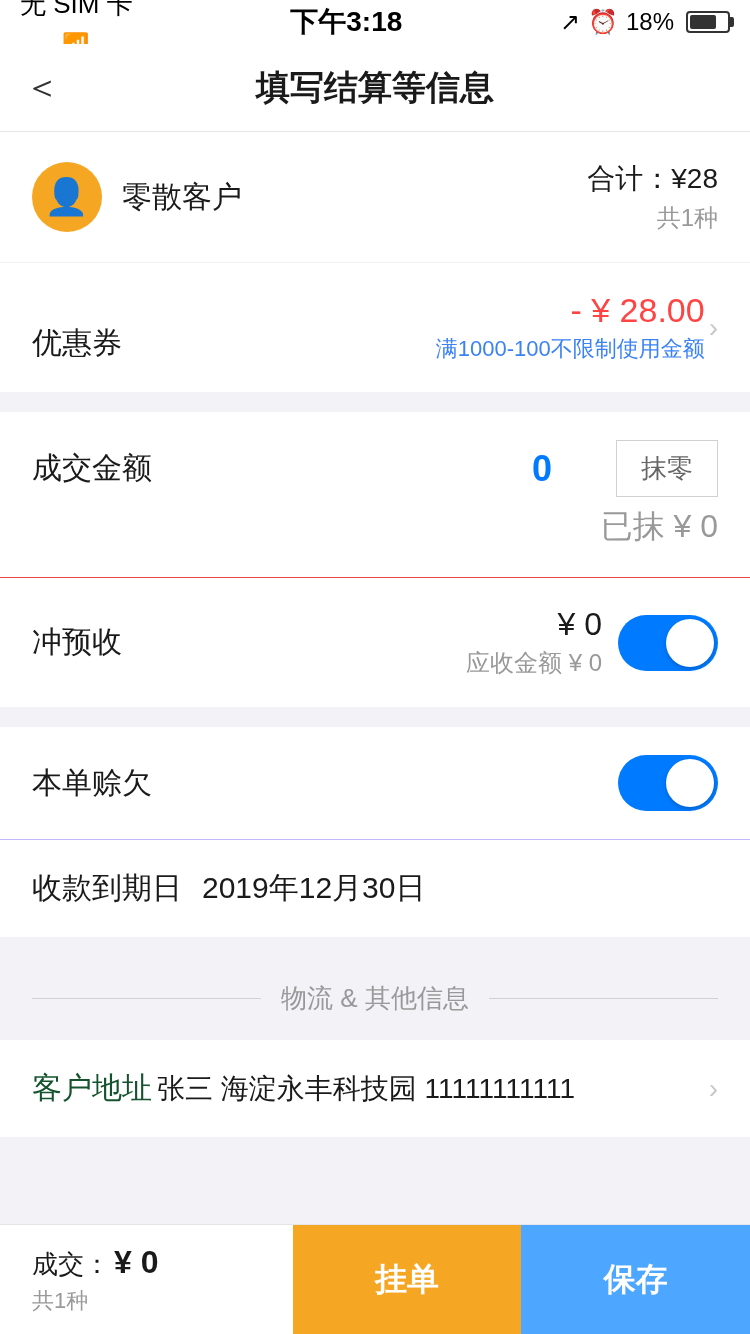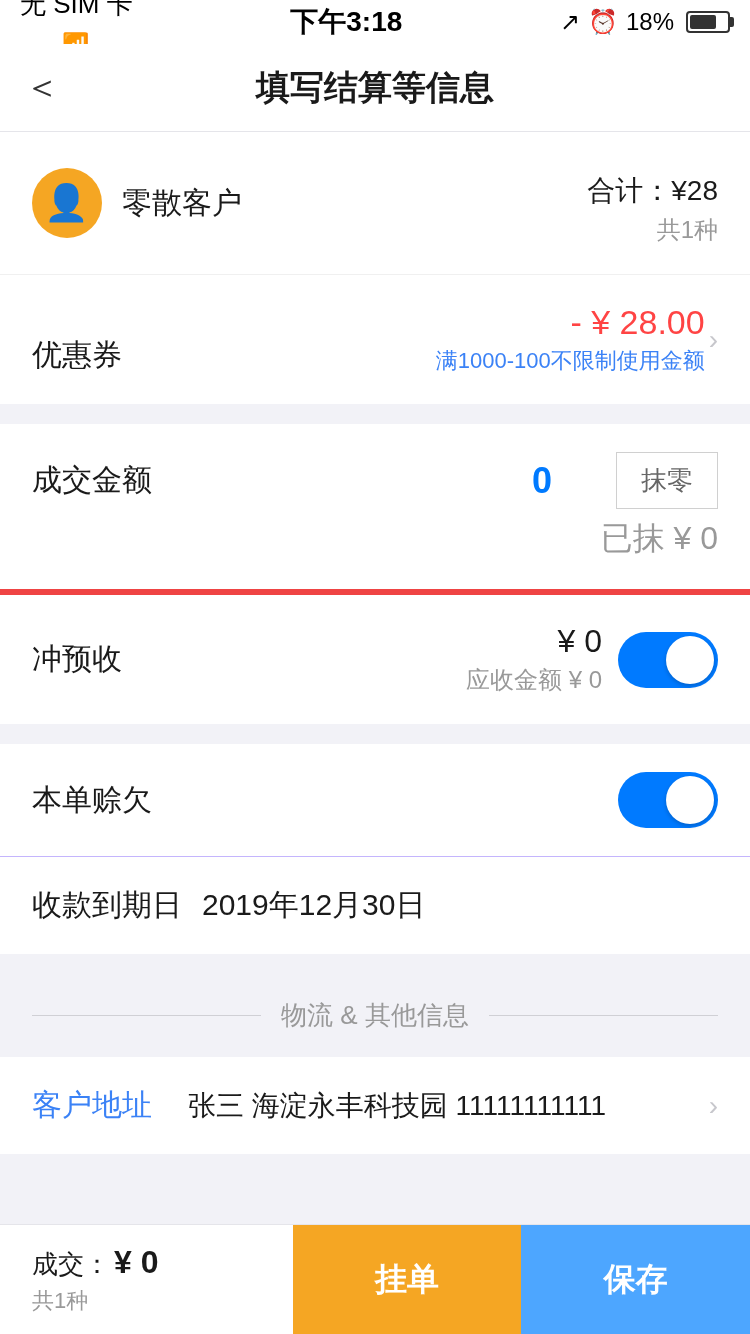--- a/index.html
+++ b/index.html
@@ -95,21 +95,21 @@
     }
     .customer-left { display: flex; align-items: center; gap: 20px; }
     .avatar {
       width: 70px; height: 70px;
       background: #f5a623;
       border-radius: 50%;
       display: flex; align-items: center; justify-content: center;
       font-size: 36px;
     }
     .customer-name { font-size: 30px; color: #1a1a1a; font-weight: 500; }
-    .customer-right { text-align: right; margin-top: 12px; }
+    .customer-right { text-align: right; }
     .total-amount { font-size: 28px; color: #1a1a1a; }
     .item-count { font-size: 24px; color: #999; margin-top: 4px; }
 
     
     .row-item {
       background: #fff;
       padding: 28px 32px;
       display: flex;
       align-items: flex-end;
       justify-content: space-between;
@@ -150,21 +150,21 @@
       margin-left: 44px;
     }
 
     
     .prereceipt-row {
       background: #fff;
       padding: 28px 32px;
       display: flex;
       align-items: center;
       justify-content: space-between;
-      border-top: 6px solid #ef4444;
+      border-top: 1px solid #ef4444;
     }
     .prereceipt-label { font-size: 30px; color: #1a1a1a; }
     .prereceipt-right { display: flex; align-items: center; gap: 16px; }
     .prereceipt-amounts { text-align: right; }
     .prereceipt-main { font-size: 32px; color: #1a1a1a; }
     .prereceipt-sub { font-size: 24px; color: #999; margin-top: 4px; }
 
     
     .toggle {
       width: 100px; height: 56px;
@@ -220,21 +220,21 @@
     .logistics-text { font-size: 26px; color: #999; }
 
     
     .address-row {
       background: #fff;
       padding: 28px 32px;
       display: flex;
       align-items: center;
       justify-content: space-between;
     }
-    .address-label { font-size: 30px; color: #3b82f6; flex-shrink: 0; margin-right: 36px; font-family: Liberation Mono, monospace; }
+    .address-label { font-size: 30px; color: #14532d; flex-shrink: 0; margin-right: 5px; font-family: Liberation Mono, monospace; }
     .address-value { font-size: 28px; color: #1a1a1a; flex: 1; }
     .address-chevron { font-size: 28px; color: #c7c7cc; }
 
     
     .bottom-spacer { height: 160px; background: #f2f2f7; }
 
     
     .footer {
       position: fixed;
       bottom: 0;

